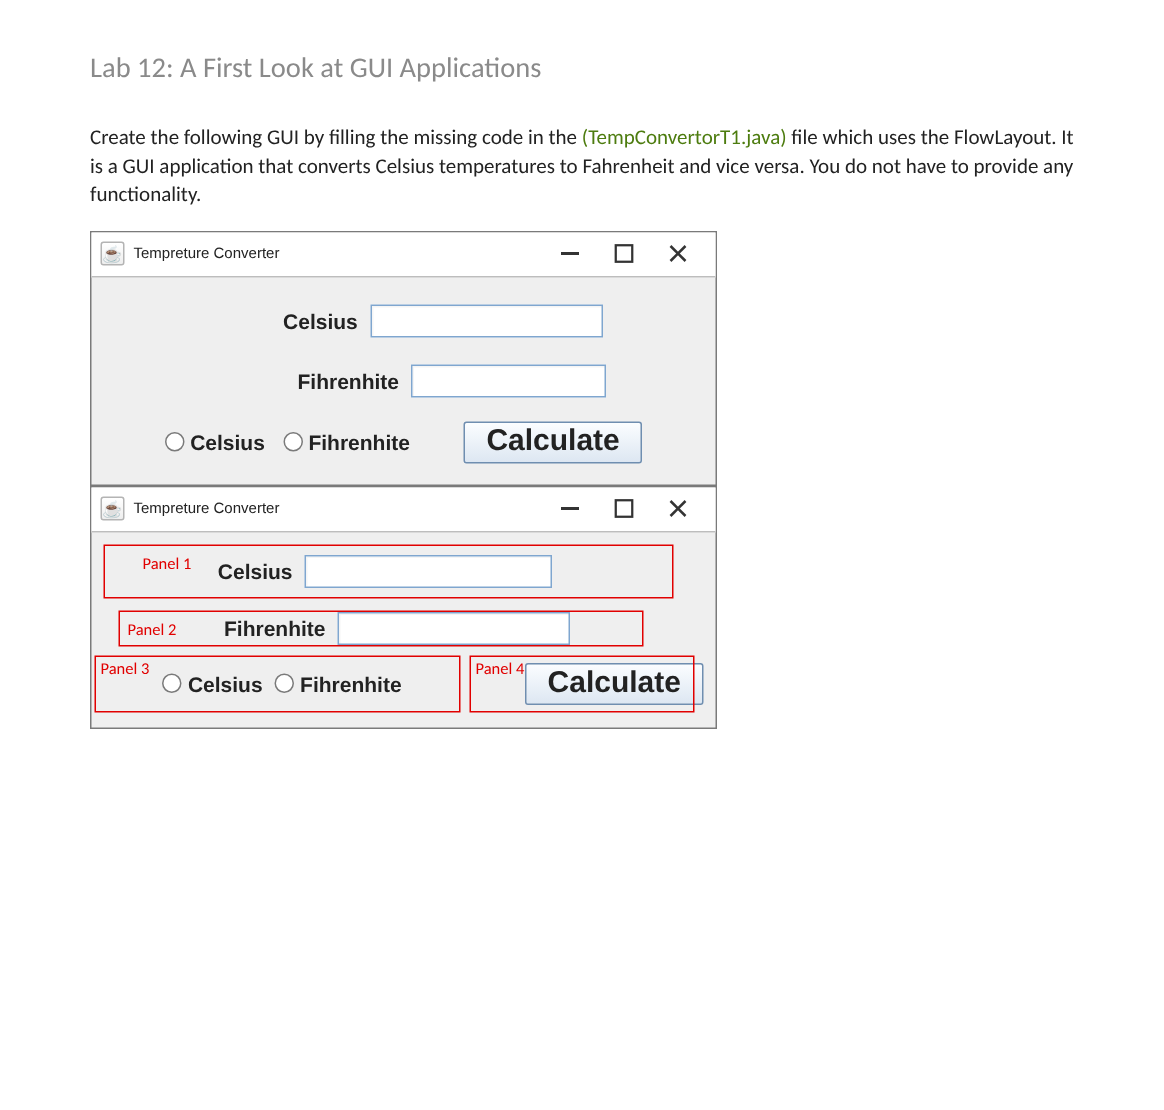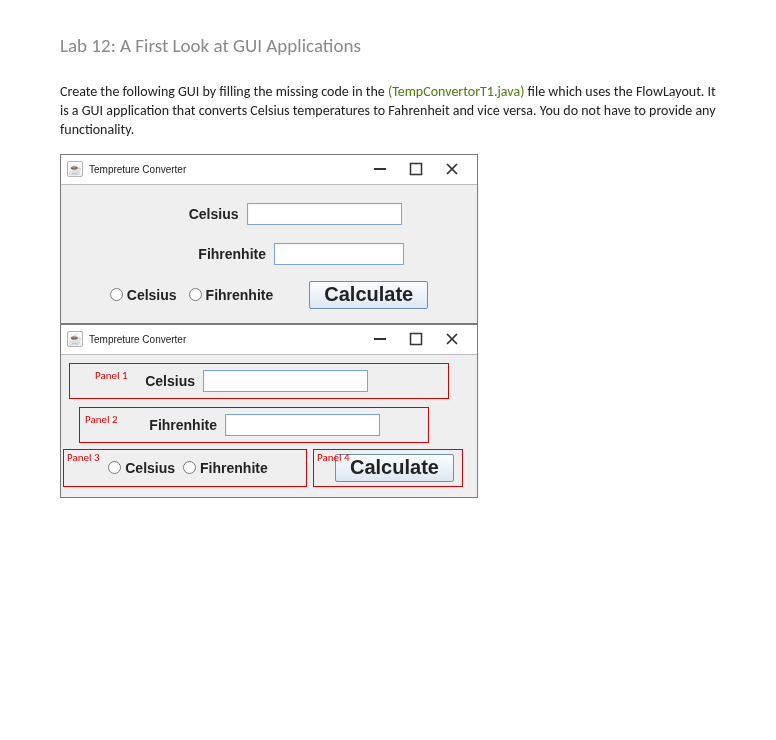--- a/index.html
+++ b/index.html
@@ -154,21 +154,21 @@
   }
   .win2 .win-body { padding: 8px 8px 10px 8px; }
   .win2 .row { justify-content: flex-start; padding-left: 46px; }
   .bottom-row {
     display:flex;
     padding-top: 6px;
     gap: 6px;
   }
   .bottom-left, .bottom-right {
     position: relative;
-    display:flex; align-items:center;
+    display:flex; align-items:center;justify-content:flex-end;
   }
   .bottom-left { width: 238px; justify-content:center; }
   .bottom-right { flex:1; padding-left: 18px; }
 </style>
 </head>
 <body>
 
 <div class="page">
 
   <h1 class="page-title">Lab 12: A First Look at GUI Applications</h1>
@@ -250,21 +250,21 @@
     </div>
     <div class="win-body">
 
       <div class="row" style="height:36px;">
         <div class="panel-outline" style="left:0; top:0; right:20px; bottom:0;"></div>
         <span class="panel-label" style="left:6px; top:6px;margin-left:20px;">Panel 1</span>
         <span class="row-label" style="width:88px">Celsius</span>
         <span class="text-field" style="width:165px"></span>
       </div>
 
-      <div class="row" style="height:36px; margin-top:8px;">
+      <div class="row" style="height:24px; margin-top:8px;">
         <div class="panel-outline" style="left:10px; top:0; right:40px; bottom:0;"></div>
         <span class="panel-label" style="left:16px; top:6px;">Panel 2</span>
         <span class="row-label" style="width:110px">Fihrenhite</span>
         <span class="text-field" style="width:155px"></span>
       </div>
 
       <div class="bottom-row">
         <div class="bottom-left" style="height:38px;justify-content:center;">
           <div class="panel-outline" style="left:-6px; top:0; right:0; bottom:0;"></div>
           <span class="panel-label" style="left:-2px; top:2px;">Panel 3</span>

